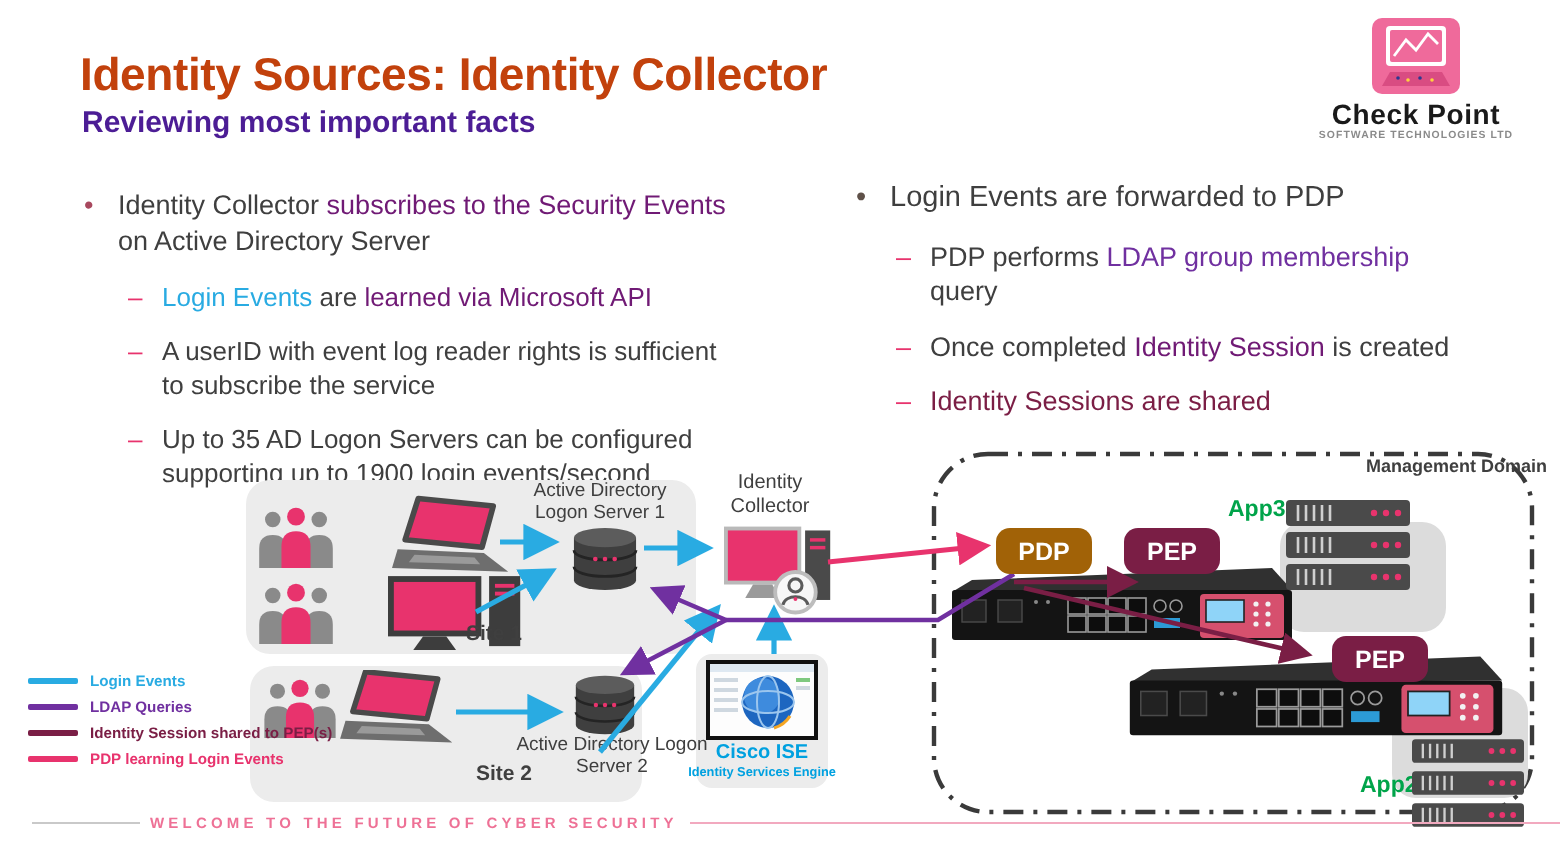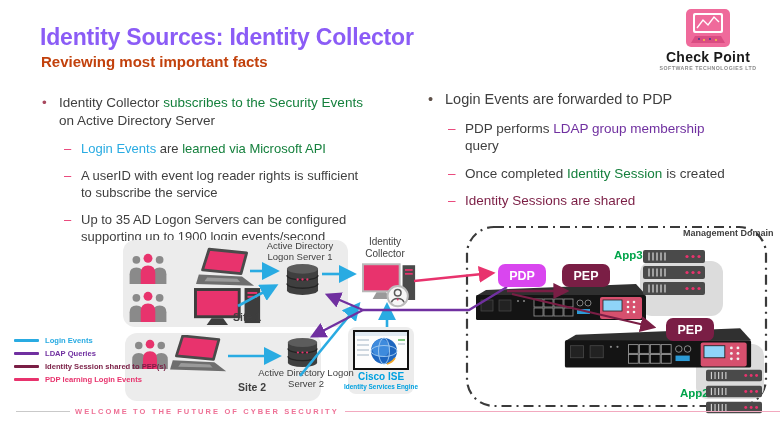--- a/index.html
+++ b/index.html
@@ -4,22 +4,22 @@
 <style>
   * { margin:0; padding:0; box-sizing:border-box; }
   body { background:#888; font-family:"Liberation Sans", sans-serif; }
   #slide {
     position:relative; width:780px; height:422px; background:#ffffff;
     overflow:hidden; margin:0 auto;
   }
   .abs { position:absolute; }
 
   
-  .title { left:40px; top:24px; font-size:23px; font-weight:700; color:#8b5cf6; letter-spacing:-0.2px; }
-  .subtitle { left:41px; top:53px; font-size:15px; font-weight:700; color:#c2410c; }
+  .title { left:40px; top:24px; font-size:23px; font-weight:700; color:#c2410c; letter-spacing:-0.2px; }
+  .subtitle { left:41px; top:53px; font-size:15px; font-weight:700; color:#4c1d95; }
   .logo { right:14px; top:8px; width:116px; text-align:center; }
   .logo-brand { font-size:14px; font-weight:700; color:#1a1a1a; letter-spacing:0.3px; margin-top:1px; }
   .logo-tagline { font-size:5.2px; font-weight:700; color:#8a8a8a; letter-spacing:0.55px; }
 
   
   .col { color:#3F3F3F; }
   .col-left  { left:42px;  top:94px; width:345px; }
   .col-right { left:428px; top:90px; width:330px; }
   .bul { display:flex; line-height:1.3; }
   .bul .mk { width:17px; flex:0 0 17px; }
@@ -29,42 +29,42 @@
   .b-main-l { font-size:13.5px; margin-bottom:12px; }
   .b-main-l .tx { width:318px; }
   .b-main-r { font-size:14.5px; margin-bottom:11px; }
   .b-main-r .tx { width:305px; }
   .subs { margin-left:22px; }
   .sub { font-size:13px; margin-bottom:10px; }
   .sub .tx { width:285px; }
   .subs-r { margin-left:20px; }
   .sub-r { font-size:13.5px; margin-bottom:10px; }
   .sub-r .tx { width:300px; }
-  .t-pink { color:#15803d; }
+  .t-pink { color:#701a75; }
   .t-blue { color:#29ABE2; }
   .t-purple { color:#7030A0; }
   .t-maroon { color:#7B1E45; }
 
   
   .sitebox { background:#ECECEC; border-radius:12px; z-index:1; }
   .site1 { left:123px; top:240px; width:225px; height:87px; }
   .site2 { left:125px; top:333px; width:196px; height:68px; }
   .srv-label { font-size:9.5px; color:#3F3F3F; text-align:center; line-height:1.15; z-index:2; }
   .site-label { font-size:10.5px; font-weight:700; color:#3F3F3F; z-index:2; }
   .icon { z-index:2; }
   .coll-label { left:352px; top:236px; width:66px; text-align:center; font-size:10px; color:#3F3F3F; line-height:1.2; z-index:2; }
 
   .cisco-box { left:348px; top:327px; width:66px; height:67px; background:#ECECEC; border-radius:8px; z-index:1; }
   .cisco-name { left:348px; top:371px; width:66px; text-align:center; font-size:10px; font-weight:700; color:#00A1E0; z-index:2; }
   .cisco-sub  { left:344px; top:383px; width:74px; text-align:center; font-size:6.4px; font-weight:700; color:#00A1E0; z-index:2; }
 
   .mgmt-label { left:659px; top:228px; font-size:9px; font-weight:700; color:#3F3F3F; z-index:2;padding-left:24px; }
   .badge { width:48px; height:23px; border-radius:7px; color:#fff; font-size:12.5px; font-weight:700;
            display:flex; align-items:center; justify-content:center; z-index:6; }
-  .badge-pdp { background:#d946ef; left:498px; top:264px; }
+  .badge-pdp { background:#a16207; left:498px; top:264px; }
   .badge-pep1 { background:#7A1E45; left:562px; top:264px; }
   .badge-pep2 { background:#7A1E45; left:666px; top:318px; }
   .appbg { background:#DCDCDC; border-radius:12px; z-index:2; }
   .appbg3 { left:640px; top:261px; width:83px; height:55px; }
   .appbg2 { left:696px; top:344px; width:68px; height:55px; }
   .app-label { font-size:11.5px; font-weight:700; color:#00A44A; z-index:4; }
   .server { z-index:4; width:62px; height:13px; }
   svg.block { display:block; }
   .appliance { z-index:3; }
   #mgmt-svg { left:0; top:0; z-index:1; pointer-events:none; }

